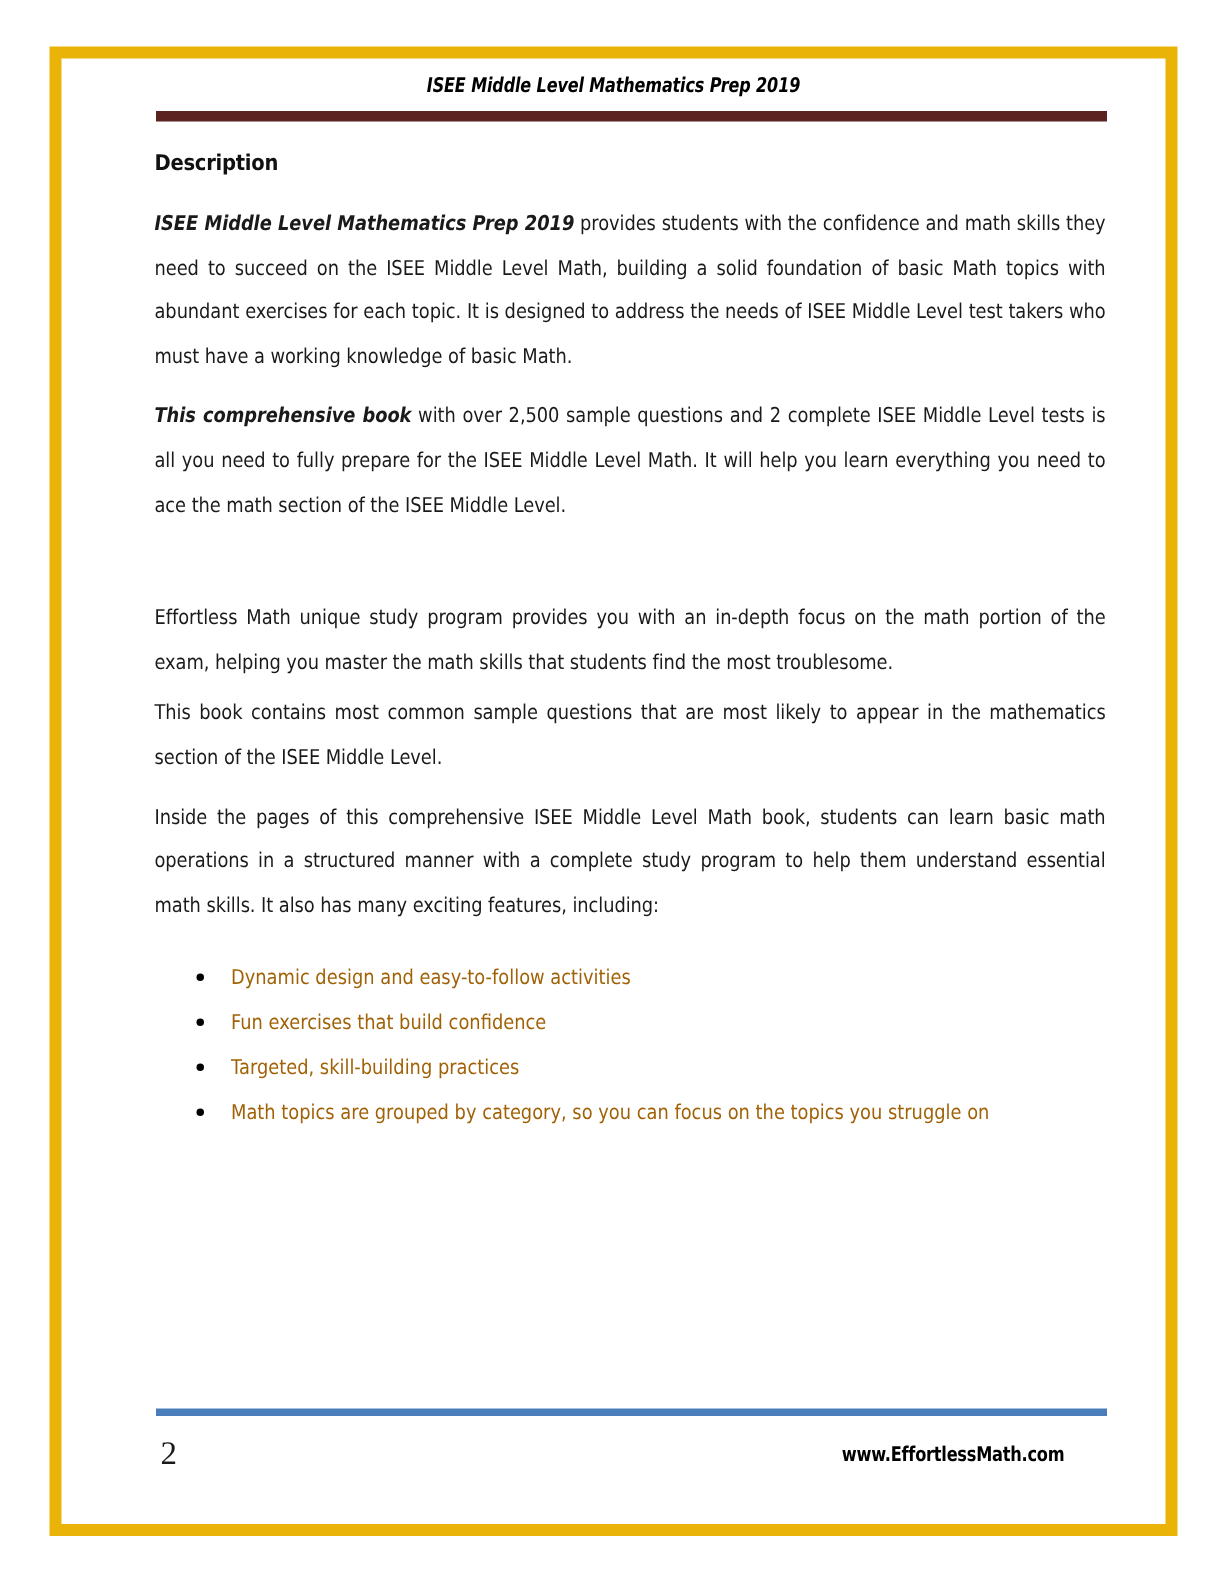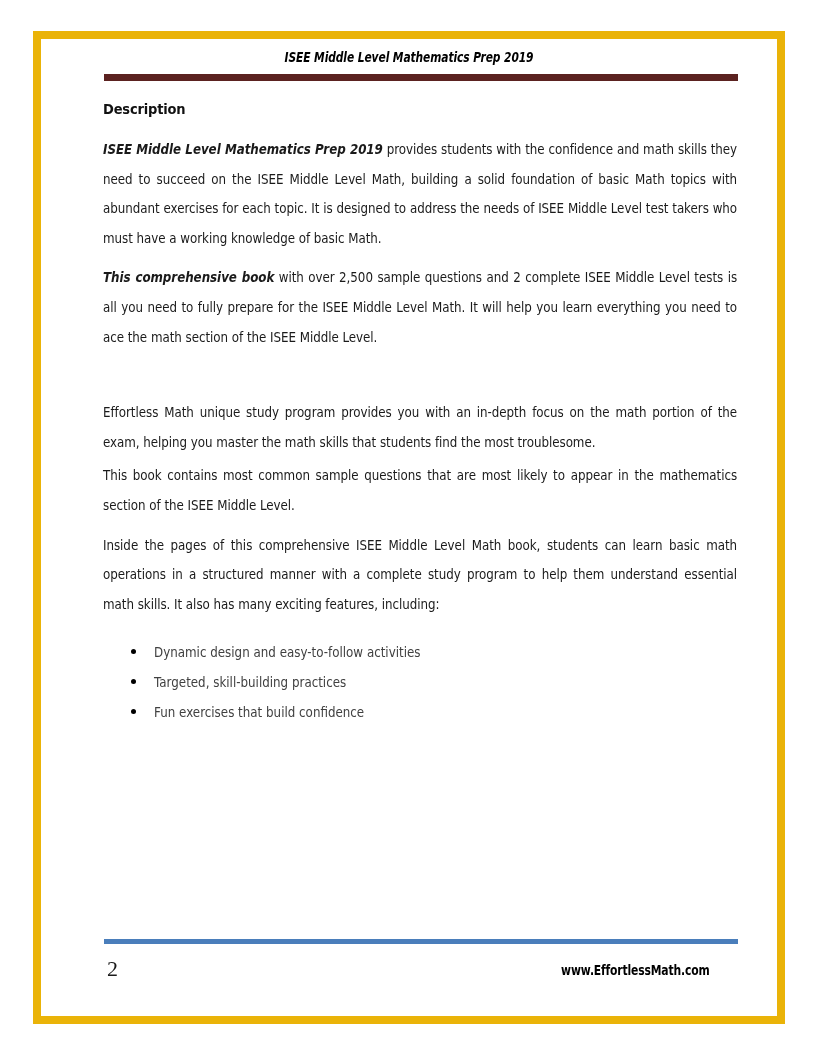--- a/index.html
+++ b/index.html
@@ -104,21 +104,21 @@
     list-style: none;
     margin: 18px 0 0 0;
     padding: 0;
   }
   .feature-item {
     position: relative;
     padding-left: 51px;
     font-family: "DejaVu Sans", sans-serif;
     font-size: 13.6px;
     line-height: 30px;
-    color: #404040;
+    color: #a16207;
     margin: 0;
   }
   .feature-item .bullet-dot {
     position: absolute;
     left: 28px;
     top: 12px;
     width: 5px;
     height: 5px;
     border-radius: 50%;
     background: #000000;
@@ -207,25 +207,29 @@
       <span>Inside the pages of this comprehensive ISEE Middle Level Math book, students can learn basic math operations in a structured manner with a complete study program to help them understand essential math skills. It also has many exciting features, including:</span>
     </p>
 
     <ul class="feature-list">
       <li class="feature-item">
         <span class="bullet-dot"></span>
         <span class="item-text">Dynamic design and easy-to-follow activities</span>
       </li>
       <li class="feature-item">
         <span class="bullet-dot"></span>
+        <span class="item-text">Fun exercises that build confidence</span>
+      </li>
+      <li class="feature-item">
+        <span class="bullet-dot"></span>
         <span class="item-text">Targeted, skill-building practices</span>
       </li>
       <li class="feature-item">
         <span class="bullet-dot"></span>
-        <span class="item-text">Fun exercises that build confidence</span>
+        <span class="item-text">Math topics are grouped by category, so you can focus on the topics you struggle on</span>
       </li>
     </ul>
 
   </div>
 
   <div class="footer-rule"></div>
   <div class="footer-bar">
     <span class="page-number">2</span>
     <span class="footer-url">www.EffortlessMath.com</span>
   </div>

